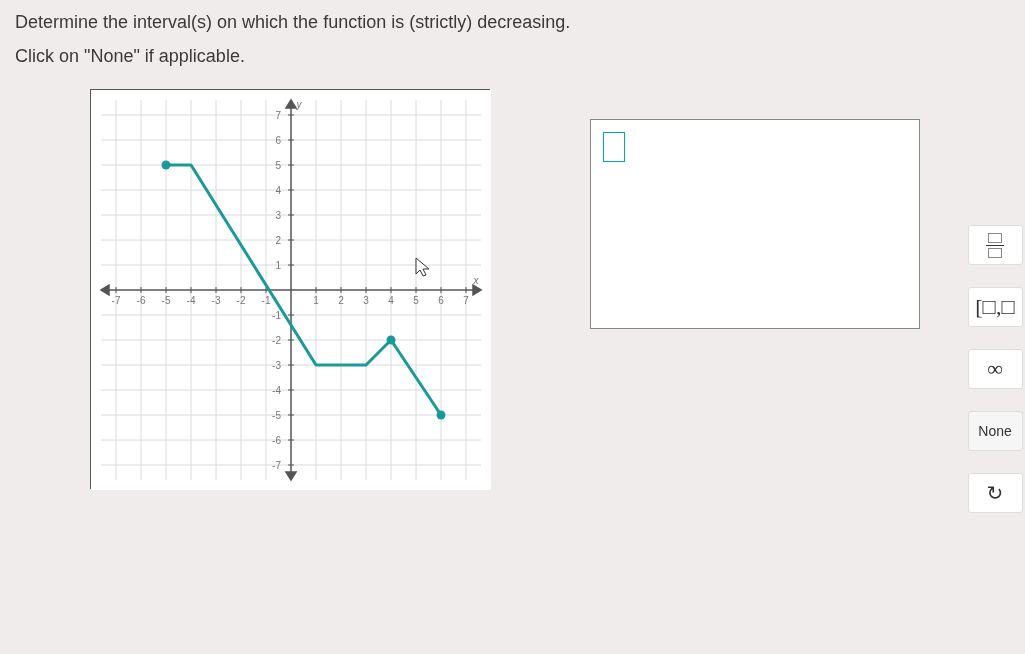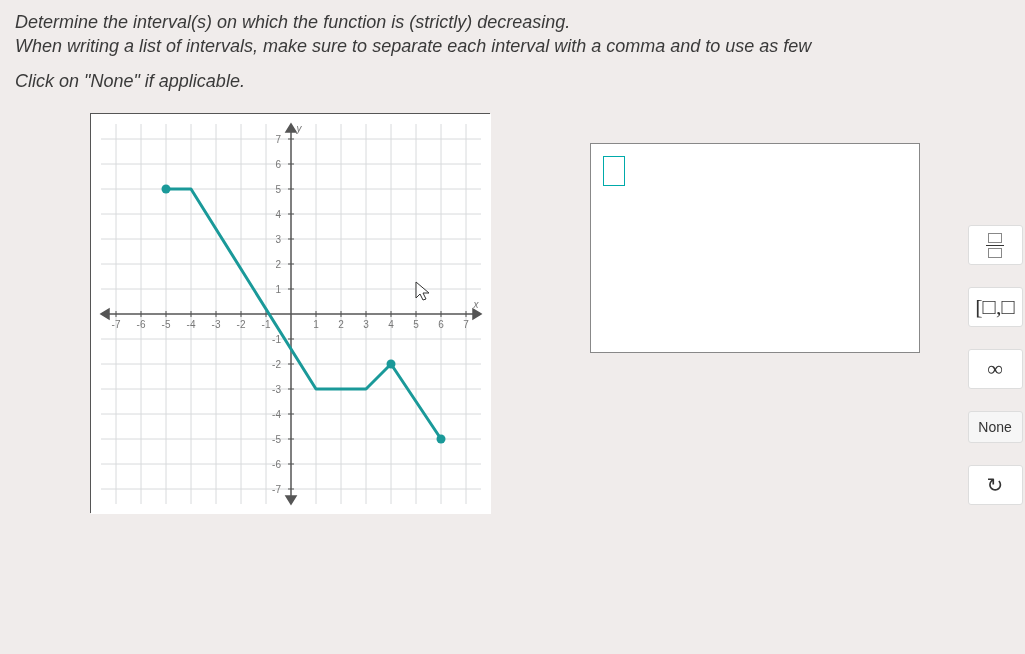--- a/index.html
+++ b/index.html
@@ -7,21 +7,21 @@
       font-family: Verdana, Arial, sans-serif;
       font-size: 18px;
       color: #3a3a3a;
       background: #f0eceb;
       width: 1025px;
       height: 654px;
       padding: 10px 0 0 15px;
       overflow: hidden;
       position: relative;
     }
-    .question-text p { margin-bottom: 10px; line-height: 1.35; font-style: italic; }
+    .question-text p { margin-bottom: 10px; line-height: 1.35; }
     .content-row {
       display: flex;
       align-items: flex-start;
       margin-top: 20px;
       gap: 100px;
     }
     .graph-box {
       margin-left: 75px;
       width: 400px;
       height: 400px;
@@ -61,39 +61,38 @@
       border: 1px solid #ddd;
       background: #fff;
       display: flex;
       align-items: center;
       justify-content: center;
       font-size: 22px;
       color: #333;
       border-radius: 3px;
       cursor: pointer;
     }
-    .pal-btn.none { font-size: 14px; font-family: Verdana, Arial, sans-serif; background: #f6f6f6; height: 32px;}
+    .pal-btn.none { font-size: 14px; font-family: Verdana, Arial, sans-serif; background: #f6f6f6; height: 40px;}
     .pal-btn.reset { font-size: 20px; font-family: Verdana, Arial, sans-serif; }
     .frac {
       display: inline-flex;
       flex-direction: column;
       align-items: center;
       font-size: 12px;
       line-height: 1;
     }
     .frac .n, .frac .d { width: 14px; height: 10px; border: 1px solid #888; }
     .frac .bar { width: 18px; border-top: 1.5px solid #333; margin: 2px 0; }
     svg { display: block; }
   </style>
 </head>
 <body>
 
 <div class="question-text">
   <p>Determine the interval(s) on which the function is (strictly) decreasing.</p>
-  <p style="margin-top:-10px;">When writing a list of intervals, make sure to separate each interval with a comma and to use as few</p>
   <p>Click on "None" if applicable.</p>
 </div>
 
 <div class="content-row">
   <div class="graph-box">
     <svg viewBox="0 0 400 400" width="400" height="400">
       <g>
         <rect x="0" y="0" width="400" height="400" fill="#fff"></rect>
 
         <g stroke="#d8dadc" stroke-width="1">

